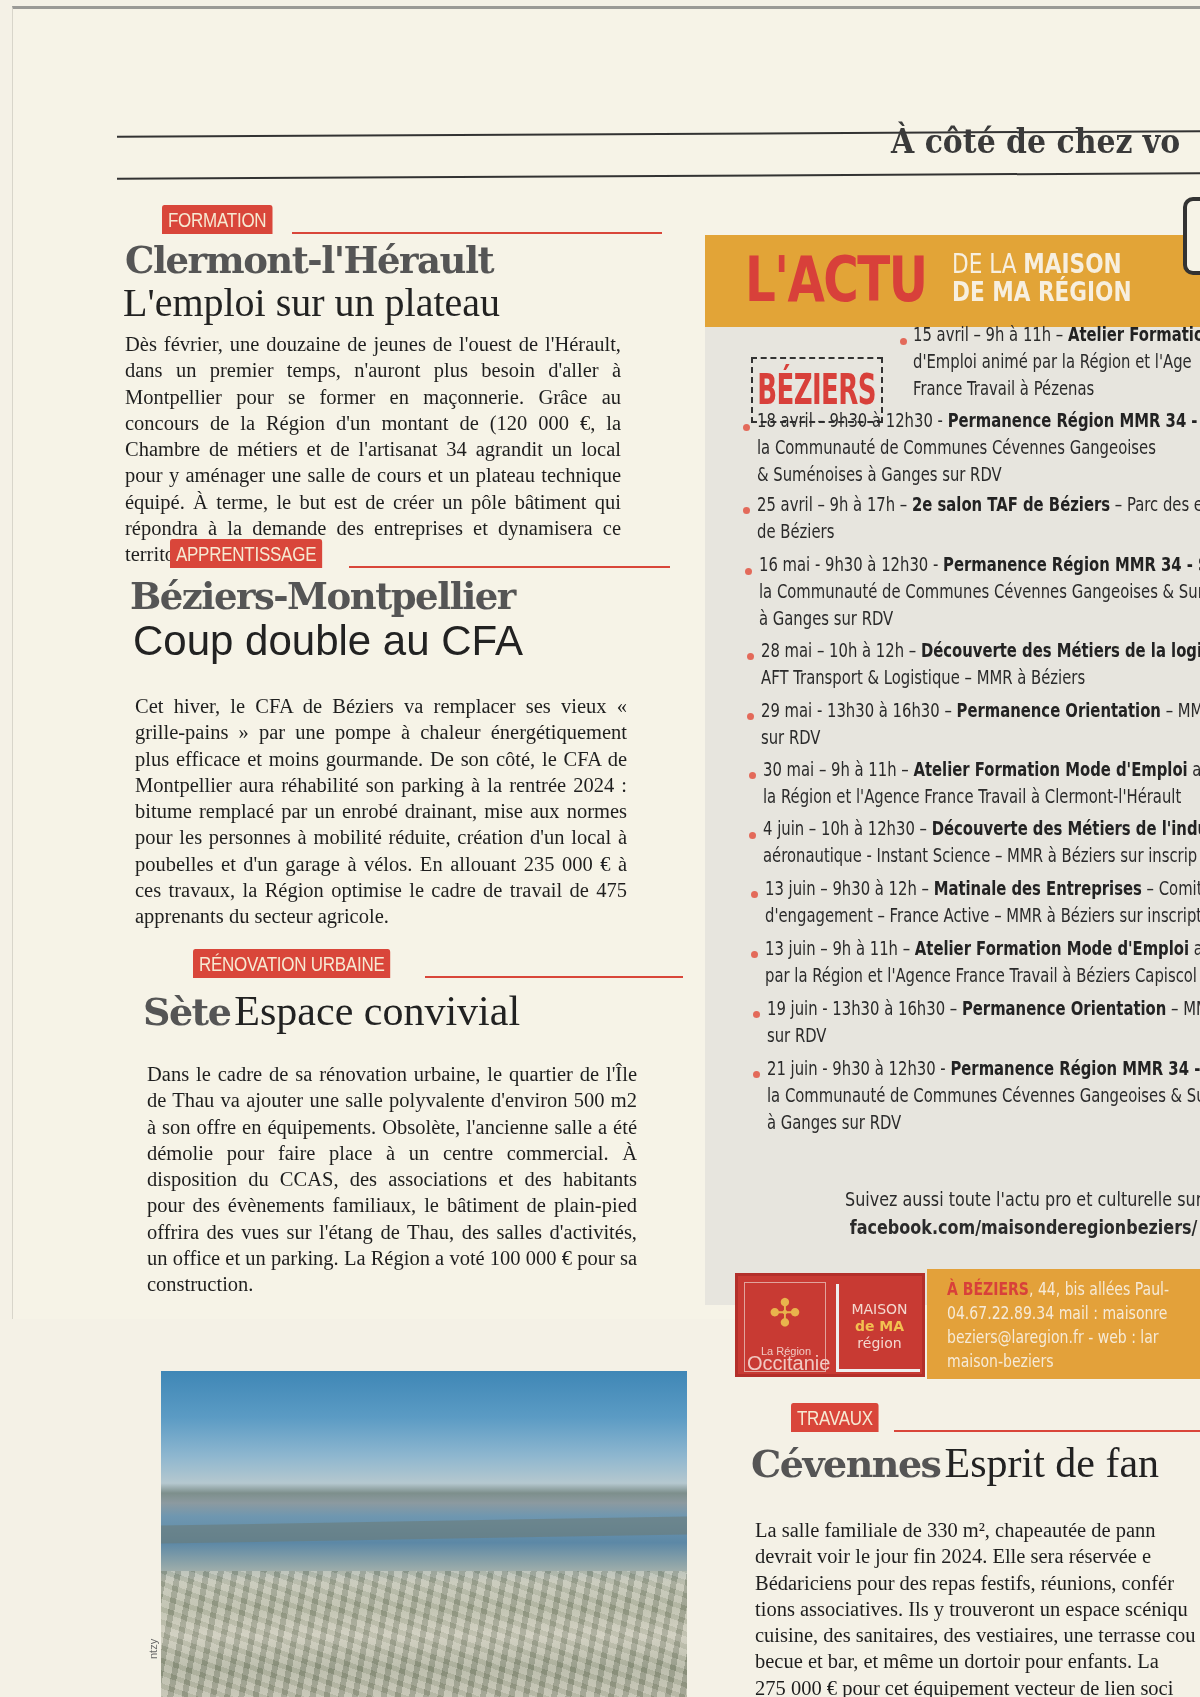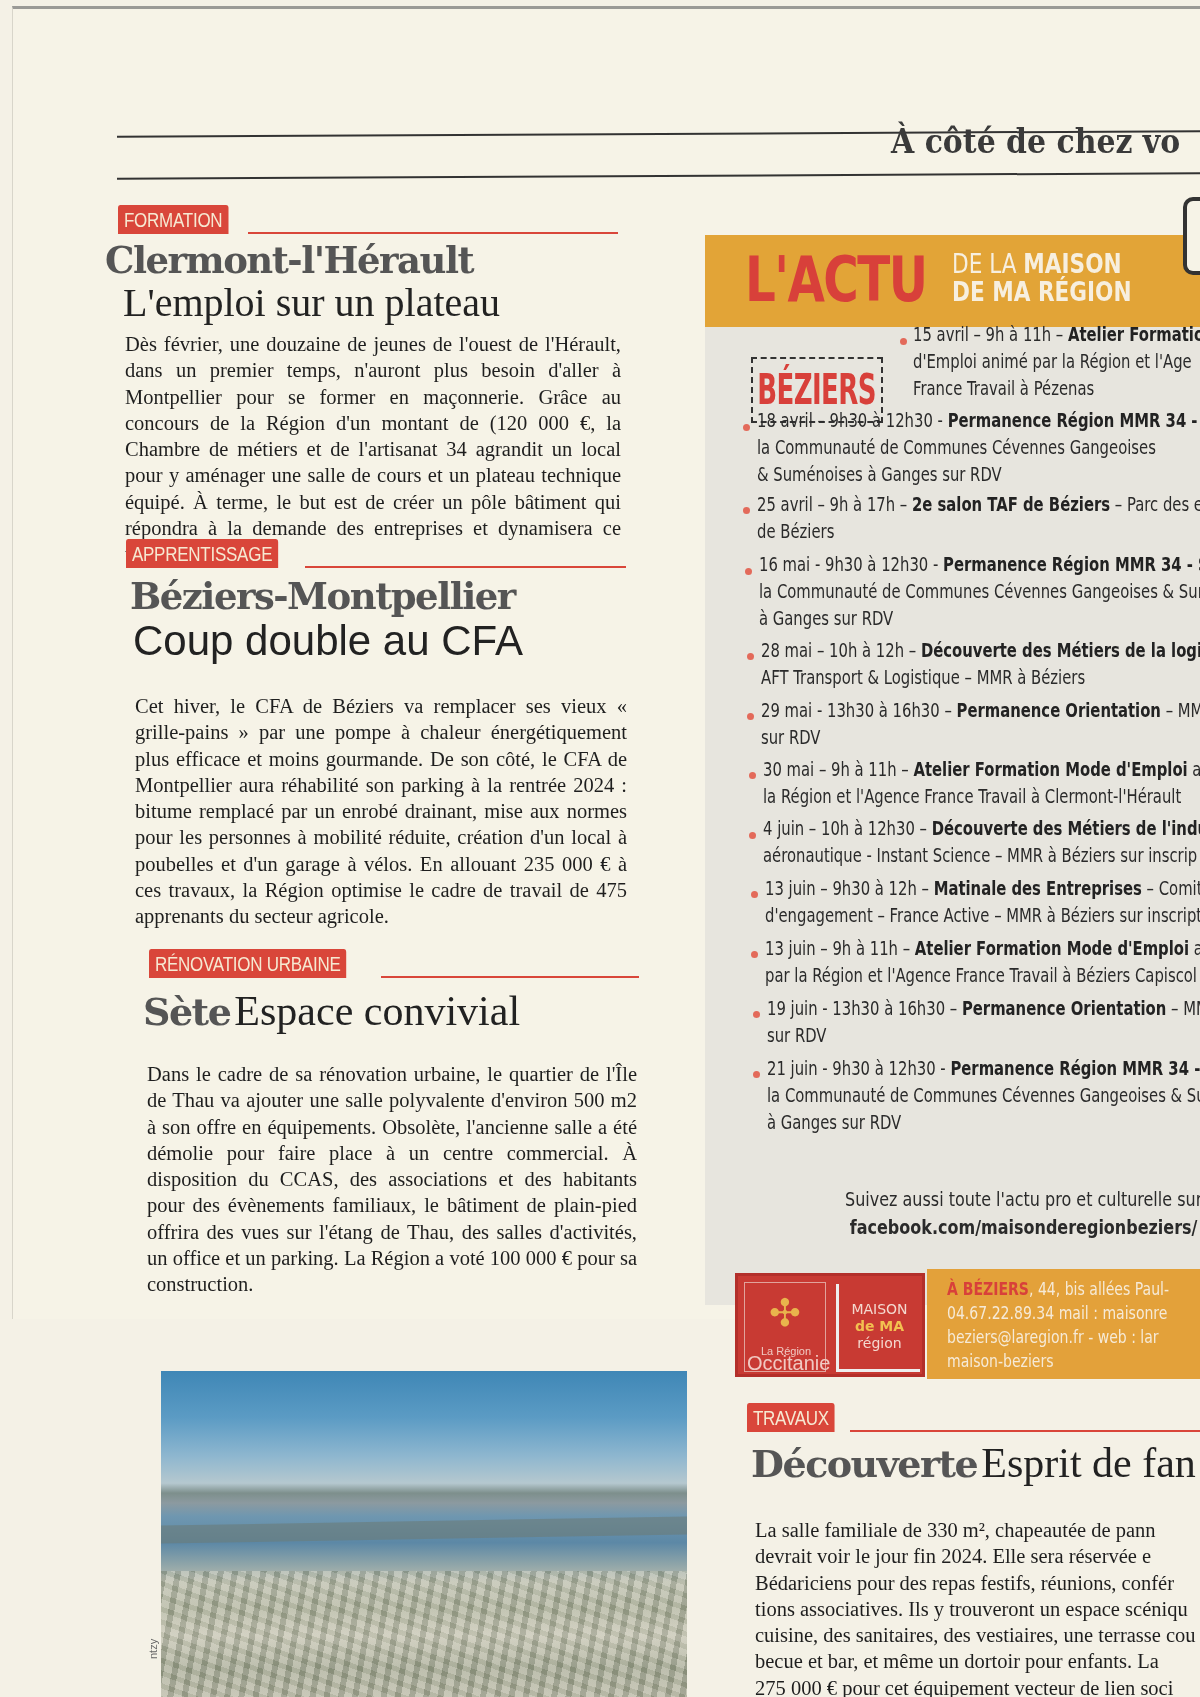--- a/index.html
+++ b/index.html
@@ -18,21 +18,21 @@
   }
   .rule { position: absolute; height: 2px; background: #333; }
   .running-head {
     position: absolute; left: 878px; top: 112px;
     font-family: "DejaVu Serif", serif; font-weight: bold;
     font-size: 34px; color: #3a3a3a; white-space: nowrap;
     transform: scaleX(0.88); transform-origin: left top;
   }
 
   
-  .tag-row { position: absolute; display: flex; align-items: flex-end; }
+  .tag-row { position: absolute; display: flex; align-items: flex-end; margin-left: 44px; }
   .tag {
     background: #d9463a; color: #f6e9d2;
     font-family: "Liberation Sans", sans-serif; font-size: 20px;
     padding: 3px 7px 2px 7px; border-radius: 3px 3px 0 0;
     letter-spacing: -0.3px; line-height: 24px;
     transform: scaleX(0.85); transform-origin: left bottom;
     white-space: nowrap;
   }
   .tag-line { height: 2px; background: #d9463a; flex: 1; margin-bottom: 0; }
 
@@ -184,21 +184,21 @@
 <div class="page">
 
   <div class="rule" style="left:104px; top:124px; width:1084px; transform: rotate(-0.3deg);"></div>
   <div class="running-head">À côté de chez vo</div>
   <div class="rule" style="left:104px; top:166px; width:1084px; transform: rotate(-0.3deg);"></div>
 
   <div class="tag-row" style="left:105px; top:196px; width:500px;">
     <span class="tag">FORMATION</span>
     <span class="tag-line"></span>
   </div>
-  <div class="headline head-bold" style="left:92px; top:232px; font-size:37px;text-align:right;">Clermont-l'Hérault</div>
+  <div class="headline head-bold" style="left:112px; top:232px; font-size:37px;text-align:right;">Clermont-l'Hérault</div>
   <div class="headline head-light" style="left:110px; top:273px; font-size:40px;">L'emploi sur un plateau</div>
   <div class="body-text" style="left:112px; top:322px; width:496px;">Dès février, une douzaine de jeunes de l'ouest de l'Hérault, dans un premier temps, n'auront plus besoin d'aller à Montpellier pour se former en maçonnerie. Grâce au concours de la Région d'un montant de (120 000 €, la Chambre de métiers et de l'artisanat 34 agrandit un local pour y aménager une salle de cours et un plateau technique équipé. À terme, le but est de créer un pôle bâtiment qui répondra à la demande des entreprises et dynamisera ce territoire rural.</div>
 
   <div class="tag-row" style="left:113px; top:530px; width:500px;">
     <span class="tag">APPRENTISSAGE</span>
     <span class="tag-line"></span>
   </div>
   <div class="headline head-bold" style="left:117px; top:568px; font-size:37px;">Béziers-Montpellier</div>
   <div class="headline head-light" style="left:120px; top:610px; font-size:42px; font-family:'Liberation Sans', sans-serif;">Coup double au CFA</div>
   <div class="body-text" style="left:122px; top:684px; width:492px;">Cet hiver, le CFA de Béziers va remplacer ses vieux « grille-pains » par une pompe à chaleur énergétiquement plus efficace et moins gourmande. De son côté, le CFA de Montpellier aura réhabilité son parking à la rentrée 2024 : bitume remplacé par un enrobé drainant, mise aux normes pour les personnes à mobilité réduite, création d'un local à poubelles et d'un garage à vélos. En allouant 235 000 € à ces travaux, la Région optimise le cadre de travail de 475 apprenants du secteur agricole.</div>
@@ -339,21 +339,21 @@
         </div>
       </div>
     </div>
   </div>
 
   <div class="tag-row" style="left:734px; top:1394px; width:466px;">
     <span class="tag">TRAVAUX</span>
     <span class="tag-line"></span>
   </div>
   <div class="headline" style="left:738px; top:1432px;">
-    <span class="head-bold" style="font-size:38px;">Découverte</span>
+    <span class="head-bold" style="font-size:38px;">Cévennes</span>
     <span class="head-light" style="font-size:42px;">Esprit de fan</span>
   </div>
   <div class="travaux-body">
     <div>La salle familiale de 330 m², chapeautée de pann</div>
     <div>devrait voir le jour fin 2024. Elle sera réservée e</div>
     <div>Bédariciens pour des repas festifs, réunions, confér</div>
     <div>tions associatives. Ils y trouveront un espace scéniqu</div>
     <div>cuisine, des sanitaires, des vestiaires, une terrasse cou</div>
     <div>becue et bar, et même un dortoir pour enfants. La</div>
     <div>275 000 € pour cet équipement vecteur de lien soci</div>

